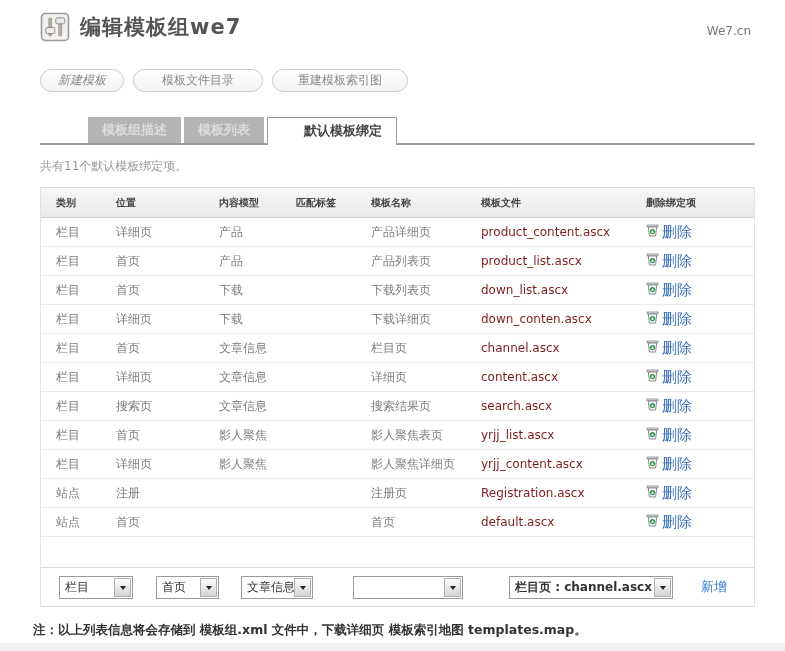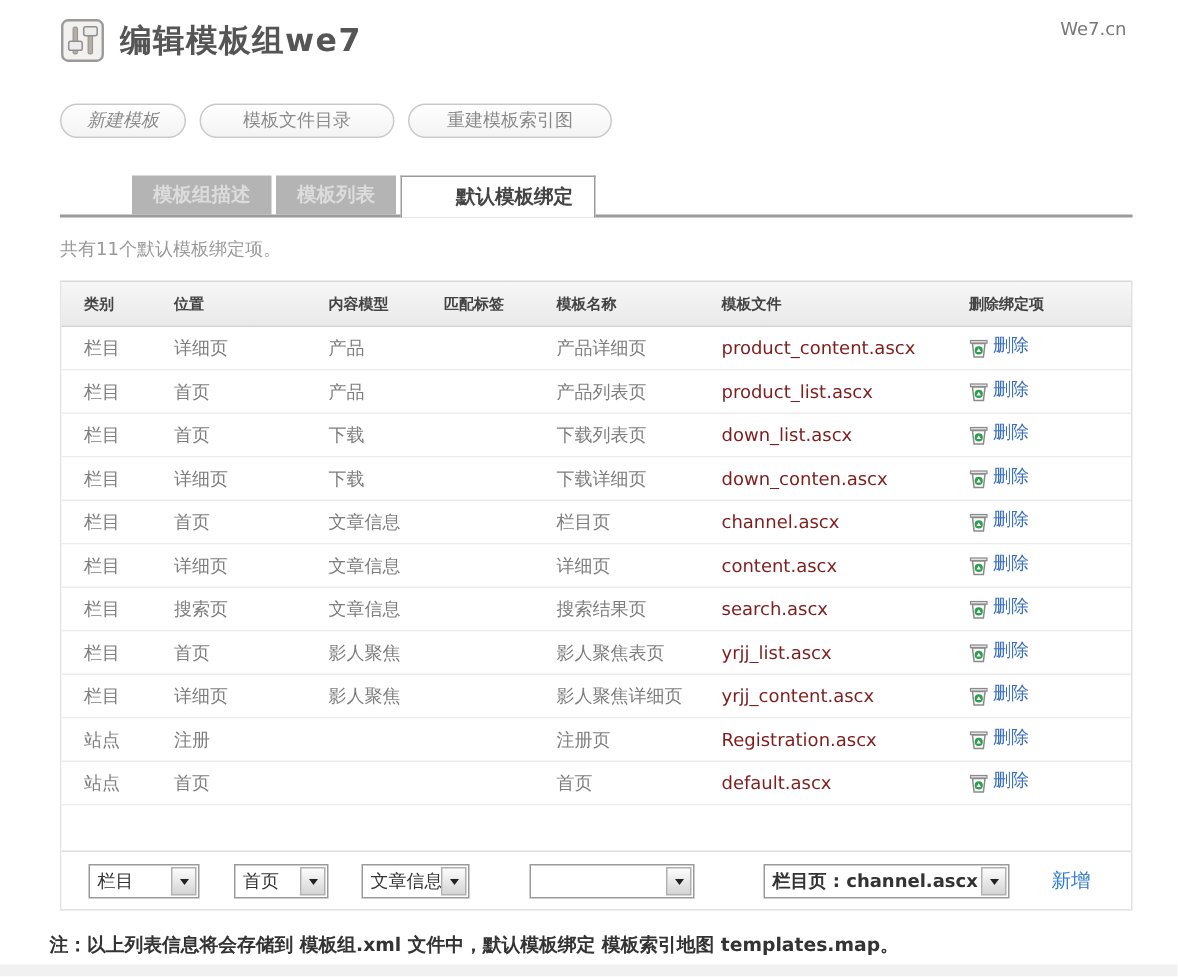--- a/index.html
+++ b/index.html
@@ -8,21 +8,21 @@
     width:785px; height:651px; position:relative; overflow:hidden;
     background:#ffffff;
     font-family:"DejaVu Sans","Liberation Sans",sans-serif;
   }
   .page { padding:8px 30px 0 40px; }
 
   
   .page-header { display:flex; align-items:center; gap:10px; padding-top:4px; }
   .hicon { width:30px; height:30px; flex:0 0 30px; }
   .page-title { font-size:21px; color:#555; font-weight:bold; margin:0; letter-spacing:1px; }
-  .brand { position:absolute; top:12px; right:34px; color:#777; font-size:12px; }
+  .brand { position:absolute; top:24px; right:34px; color:#777; font-size:12px; }
 
   
   .toolbar { margin-top:27px; display:flex; gap:9px; }
   .pill {
     height:23px; border:1px solid #c9c9c9; border-radius:12px;
     background:linear-gradient(#ffffff,#f3f3f3);
     color:#8a8a8a; font-size:12px; display:inline-flex; align-items:center;
     cursor:pointer; white-space:nowrap;
   }
   .pill.p1 { padding:0 17px;font-style:italic; }
@@ -48,22 +48,22 @@
   .thead {
     background:linear-gradient(#f7f7f7,#e9e9e9);
     border-top:1px solid #d8d8d8; border-bottom:1px solid #d2d2d2;
     height:31px; align-items:center; font-size:10px; font-weight:bold; color:#444;
   }
   .th { padding-left:15px; white-space:nowrap; }
   .trow { height:29px; align-items:center; border-bottom:1px solid #ececec; font-size:12px; color:#7d7d7d; background:#fff; }
   .td { padding-left:15px; white-space:nowrap; overflow:hidden; }
   .td.file { color:#7f1d1d; }
   .del {
-    color:#3b6fbb; text-decoration:none; display:inline-flex; align-items:flex-end; gap:3px;
-    font-size:12px; cursor:pointer;
+    color:#3b6fbb; text-decoration:none; display:inline-flex; align-items:flex-start; gap:3px;
+    font-size:15px; cursor:pointer;
   }
   .spacer { height:30px; background:#fff; }
 
   
   .form-row {
     border-top:1px solid #dcdcdc; height:39px; display:flex; align-items:center;
     padding-left:18px; background:#fff;
   }
   .sel {
     display:inline-flex; align-items:center; justify-content:space-between;
@@ -371,16 +371,16 @@
         <span class="sel-btn"></span>
       </div>
       <div class="sel w5">
         <span class="sel-val">栏目页 : channel.ascx</span>
         <span class="sel-btn"></span>
       </div>
       <a class="add-link">新增</a>
     </div>
   </div>
 
-  <div class="footnote">注：以上列表信息将会存储到 模板组.xml 文件中，默认模板绑定 模板索引地图 templates.map。</div>
+  <div class="footnote">注：以上列表信息将会存储到 模板组.xml 文件中，下载详细页 模板索引地图 templates.map。</div>
 </div>
 
 <div class="bottom-strip"></div>
 
 </body></html>

